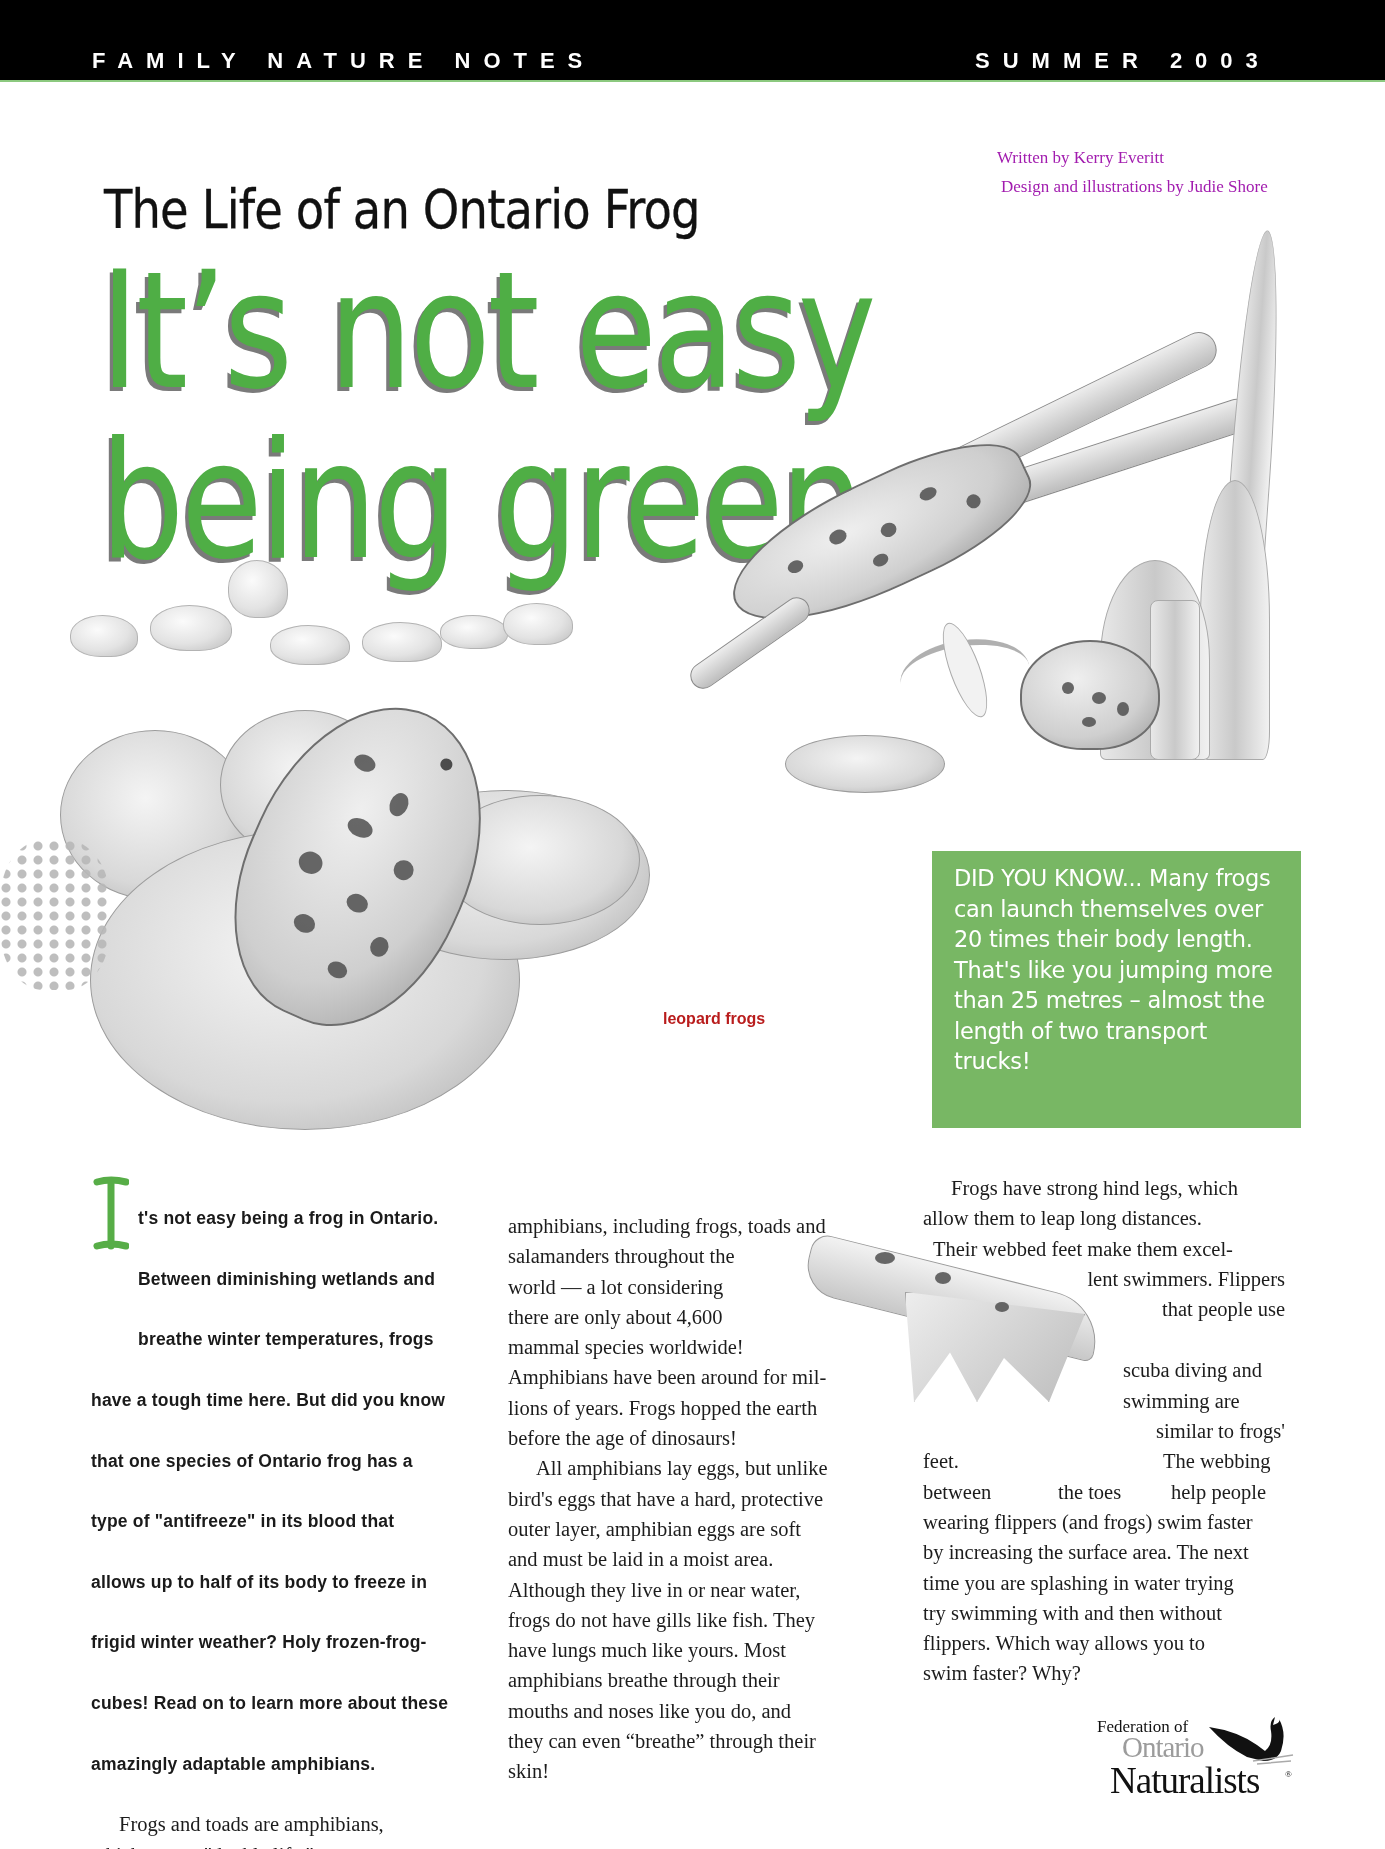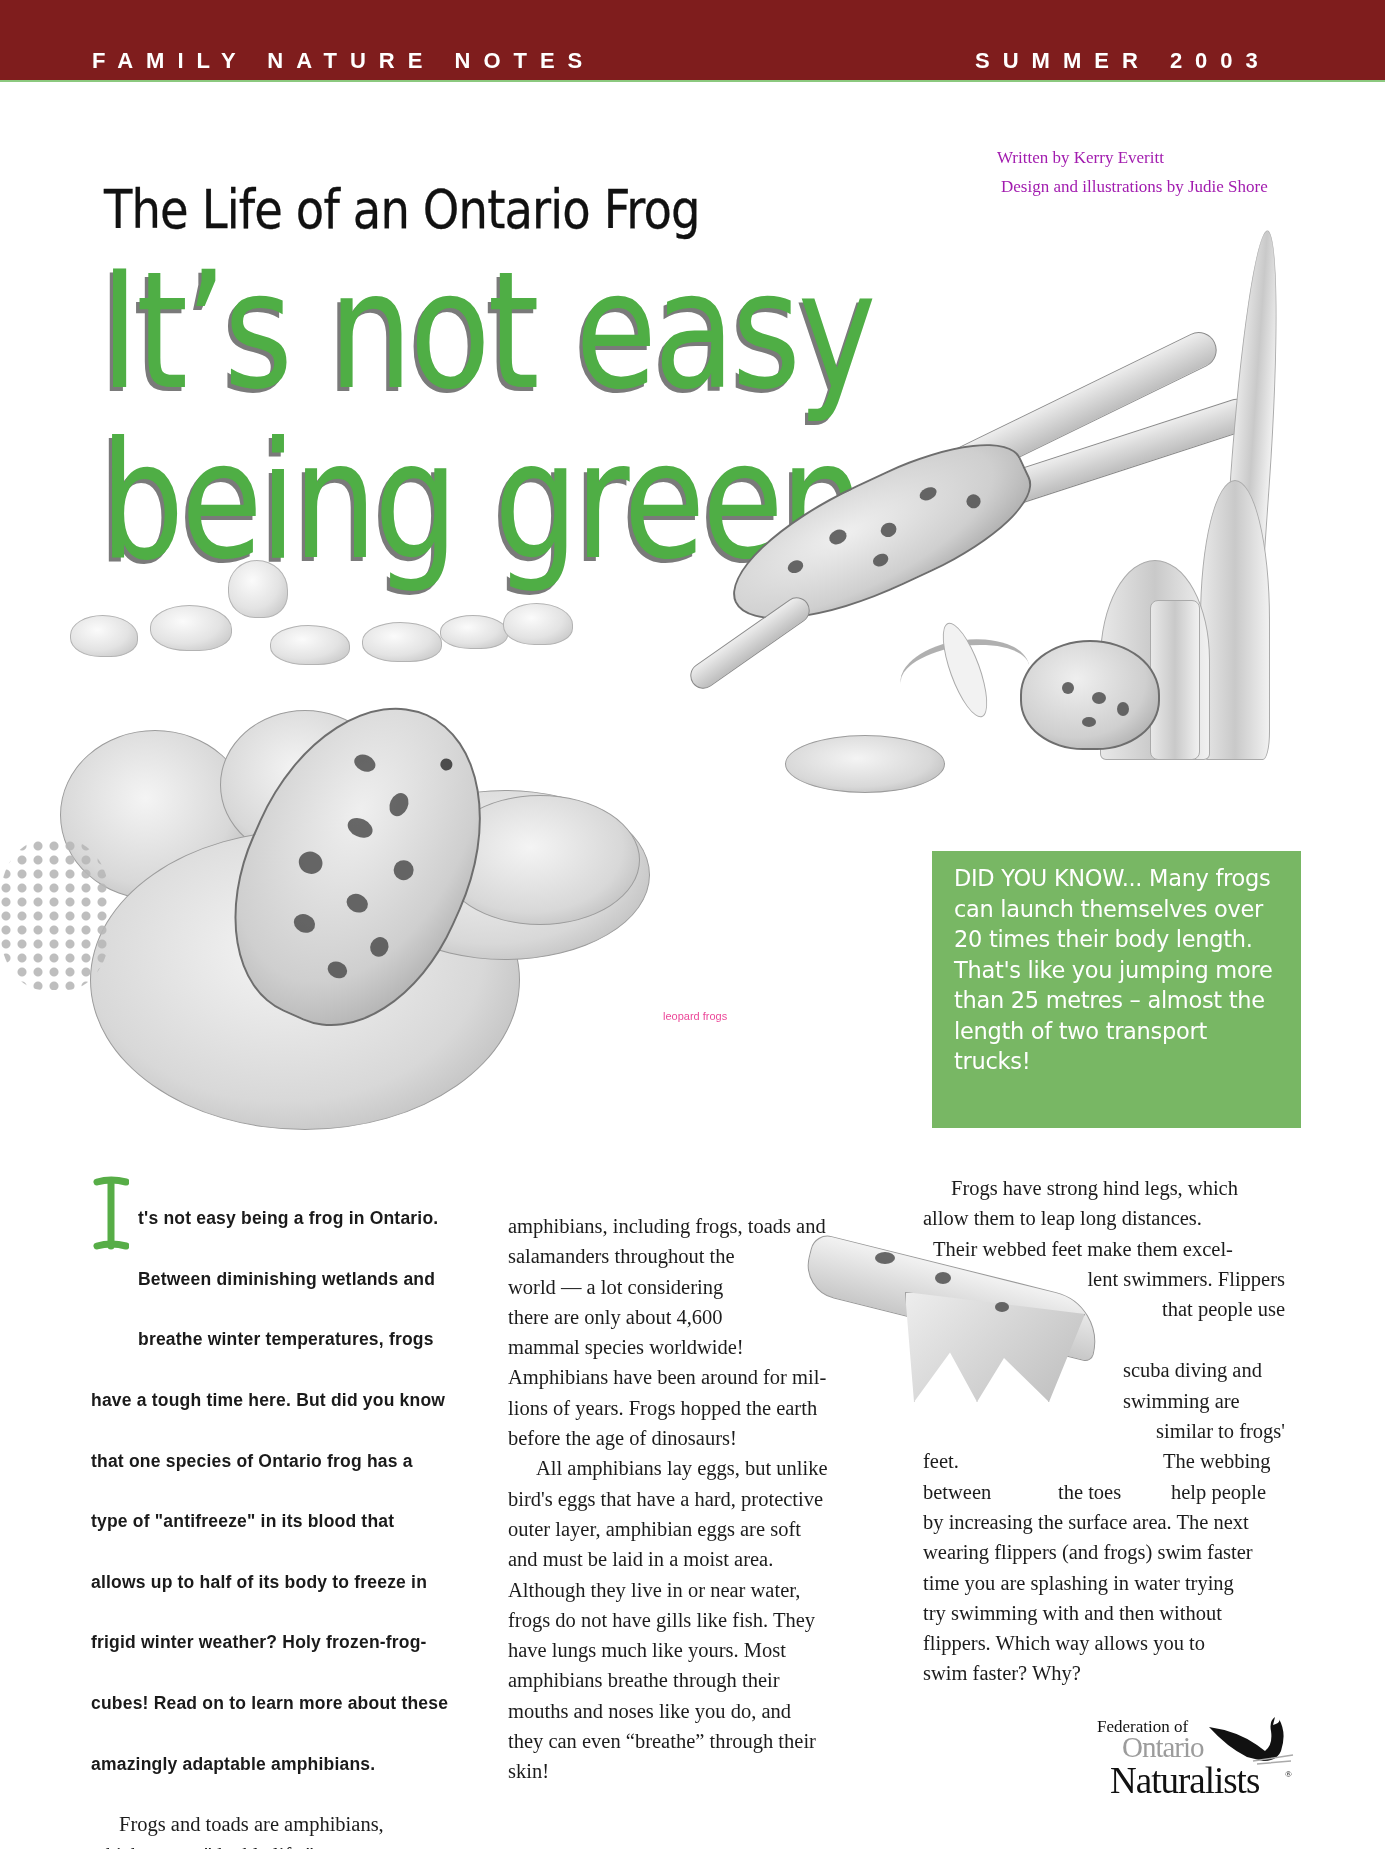--- a/index.html
+++ b/index.html
@@ -1,21 +1,21 @@
 <!DOCTYPE html>
 <html><head>
 <meta charset="utf-8">
 <style>
   * { box-sizing: border-box; margin: 0; padding: 0; }
   html, body { width: 1385px; height: 1849px; background: #ffffff; overflow: hidden; }
   body { position: relative; font-family: "Liberation Serif", serif; color: #1a1a1a; }
 
   .header-band {
     position: absolute; left: 0; top: 0; width: 1385px; height: 82px;
-    background: #7f1d1d; border-bottom: 2px solid #8cc97f;
+    background: #000000; border-bottom: 2px solid #8cc97f;
   }
   .header-left, .header-right {
     position: absolute; top: 50px; color: #ffffff;
     font-family: "Liberation Sans", sans-serif; font-weight: bold;
     font-size: 22px; letter-spacing: 13px; line-height: 1;
   }
   .header-left { left: 92px; }
   .header-right { left: 975px; }
 
   .credits {
@@ -62,21 +62,21 @@
     border: 1.5px solid #8b8b8b;
   }
   .reed {
     position: absolute; border-radius: 50% 50% 10% 10%;
     background: linear-gradient(90deg, #e8e8e8, #c9c9c9, #f1f1f1);
     border: 1px solid #aaa;
   }
 
   .caption-frogs {
     position: absolute; left: 663px; top: 1010px;
-    font-family: "Liberation Sans", sans-serif; font-weight: normal; font-size: 11px; color: #ec4899;
+    font-family: "Liberation Sans", sans-serif; font-weight: bold; font-size: 16px; color: #b91c1c;
   }
 
   .dyk-box {
     position: absolute; left: 932px; top: 851px; width: 369px; height: 277px;
     background: #78b764; padding: 12px 20px 0 22px;
     color: #ffffff; font-family: "DejaVu Sans", sans-serif; font-size: 22.5px; line-height: 30.5px;
     letter-spacing: -0.3px;
   }
 
   .col {
@@ -261,22 +261,22 @@
   <div style="text-align:right;padding-right:18px;">similar to frogs'</div>
   <div style="position:relative;height:30.3px;">
     <span style="position:absolute;left:0;">feet.</span>
     <span style="position:absolute;left:240px;">The webbing</span>
   </div>
   <div style="position:relative;height:30.3px;">
     <span style="position:absolute;left:0;">between</span>
     <span style="position:absolute;left:135px;">the toes</span>
     <span style="position:absolute;left:248px;">help people</span>
   </div>
+  <div>wearing flippers (and frogs) swim faster</div>
   <div>by increasing the surface area. The next</div>
-  <div>wearing flippers (and frogs) swim faster</div>
   <div>time you are splashing in water trying</div>
   <div>try swimming with and then without</div>
   <div>flippers. Which way allows you to</div>
   <div>swim faster? Why?</div>
 </div>
 
 <div class="logo">
   <div class="logo-fed">Federation of</div>
   <div class="logo-ont">Ontario</div>
   <div class="logo-nat">Naturalists</div>

